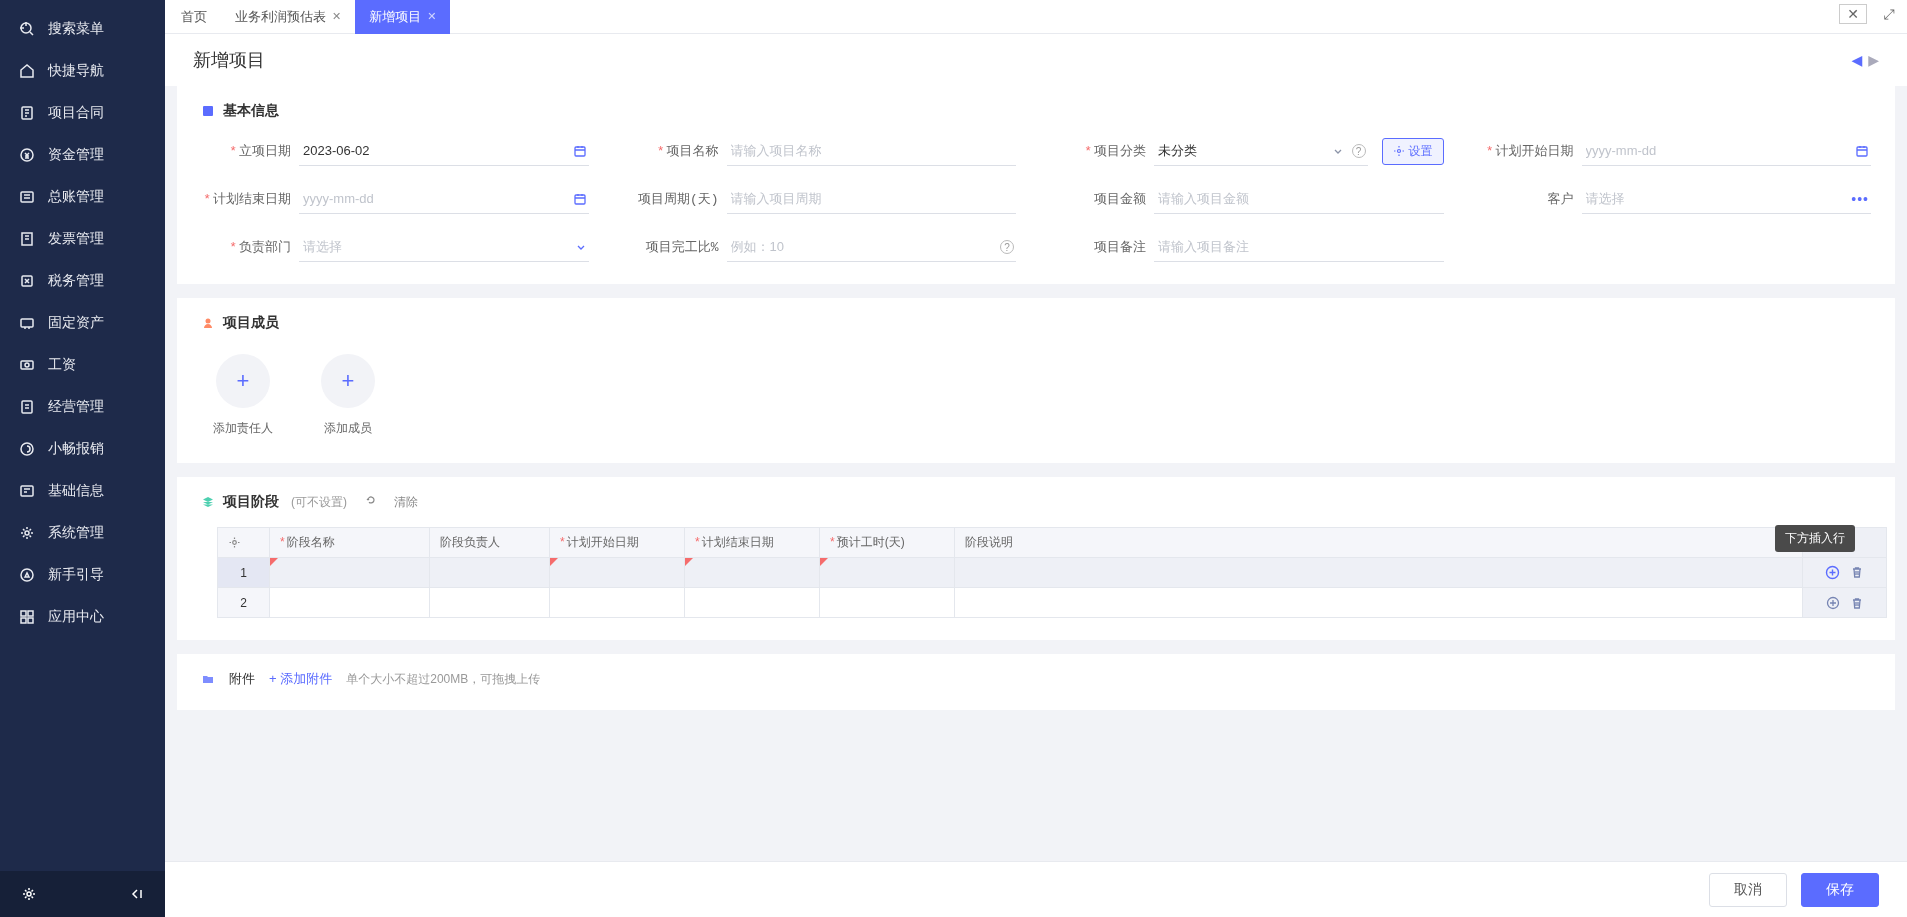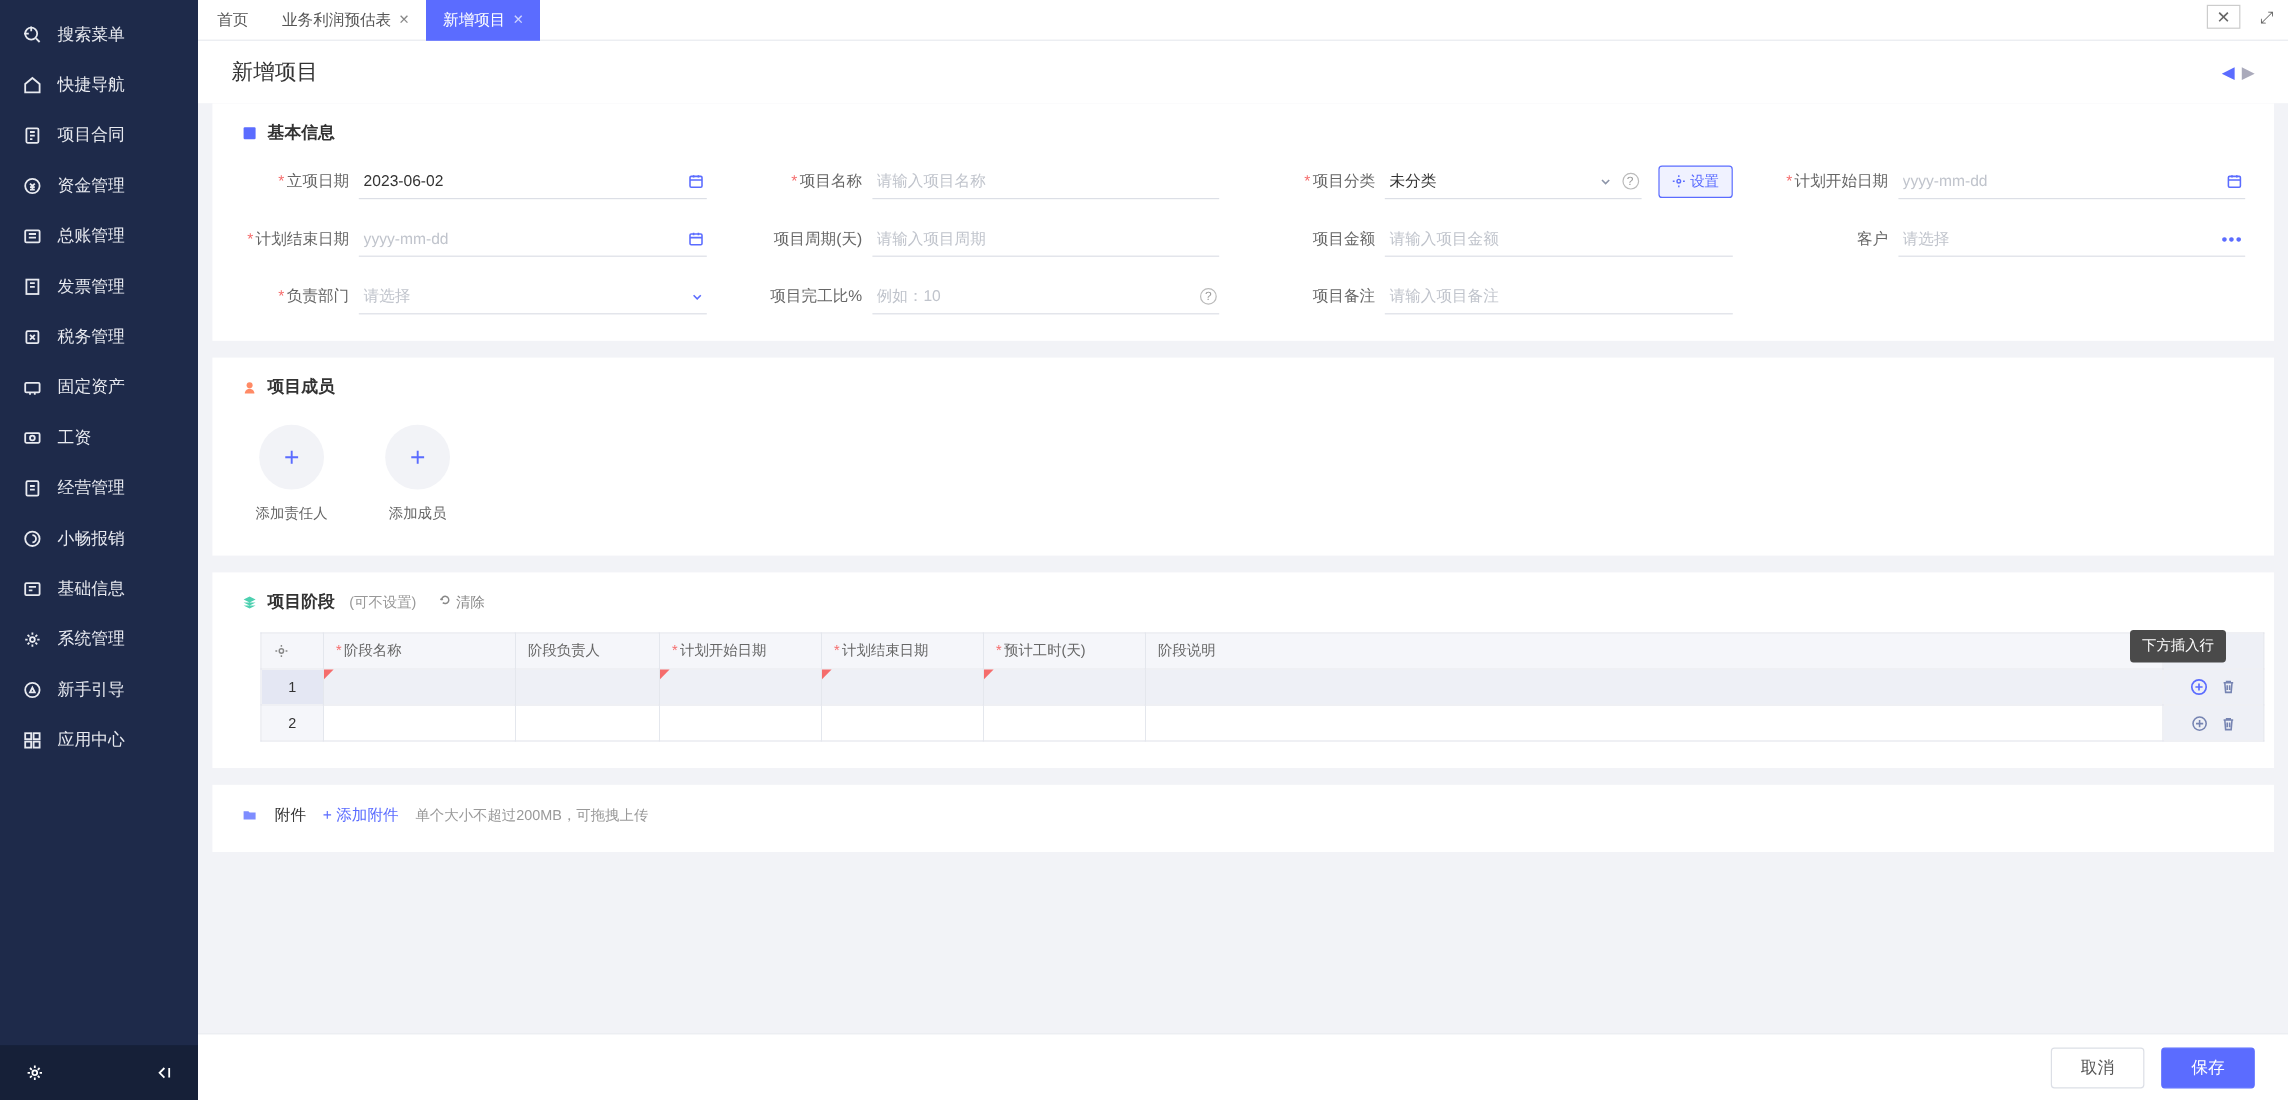--- a/index.html
+++ b/index.html
@@ -33,26 +33,26 @@
 .nav-arrow { cursor: pointer; font-size: 14px; }
 
 
 .content { flex: 1; overflow-y: auto; background: #f2f3f7; padding: 0; }
 .card { background: #fff; margin: 0 12px 14px 12px; padding: 16px 24px 22px; }
 .card:first-child { margin-top: 0; }
 
 .section-head { display: flex; align-items: center; gap: 8px; margin-bottom: 16px; font-size: 14px; font-weight: 600; color: #333; }
 .section-icon { width: 14px; height: 14px; display: inline-flex; align-items: center; justify-content: center; }
 .section-extra { font-size: 12px; font-weight: 400; color: #999; margin-left: 4px; }
-.section-clear { font-size: 12px; font-weight: 400; color: #888; margin-left: 10px; cursor: pointer; display: inline-flex; align-items: flex-start; gap: 3px; }
+.section-clear { font-size: 12px; font-weight: 400; color: #888; margin-left: 10px; cursor: pointer; display: inline-flex; align-items: flex-start; gap: 17px; }
 
 
 .form-grid { display: grid; grid-template-columns: repeat(4, 1fr); column-gap: 40px; row-gap: 18px; }
 .form-item { display: flex; align-items: center; }
-.form-label { width: 98px; text-align: right; font-size: 13px; color: #666; flex-shrink: 0; padding-right: 8px; white-space: nowrap; }
+.form-label { width: 98px; text-align: right; font-size: 13px; color: #666; flex-shrink: 0; padding-right: 8px; white-space: nowrap; font-family: Liberation Mono, monospace; }
 .form-label .req { color: #f56c6c; margin-right: 2px; }
 .form-control { flex: 1; position: relative; }
 .form-input { width: 100%; height: 30px; border: none; border-bottom: 1px solid #dcdfe6; padding: 0 28px 0 4px; font-size: 13px; color: #333; background: transparent; }
 .form-input::placeholder { color: #c0c4cc; }
 .input-suffix { position: absolute; right: 2px; top: 50%; transform: translateY(-50%); color: #8c94a8; font-size: 14px; cursor: pointer; display: flex; align-items: center; gap: 4px; }
 .help-ic { color: #999; border: 1px solid #bbb; border-radius: 50%; width: 14px; height: 14px; display: inline-flex; align-items: center; justify-content: center; font-size: 10px; margin-left: 4px; }
 .setbtn { border: 1px solid #5b6cff; color: #5b6cff; background: #f0f2ff; padding: 4px 10px; border-radius: 3px; font-size: 12px; cursor: pointer; display: inline-flex; align-items: center; gap: 4px; margin-left: 14px; }
 
 
 .members { display: flex; gap: 48px; padding: 6px 0 4px 12px; }

